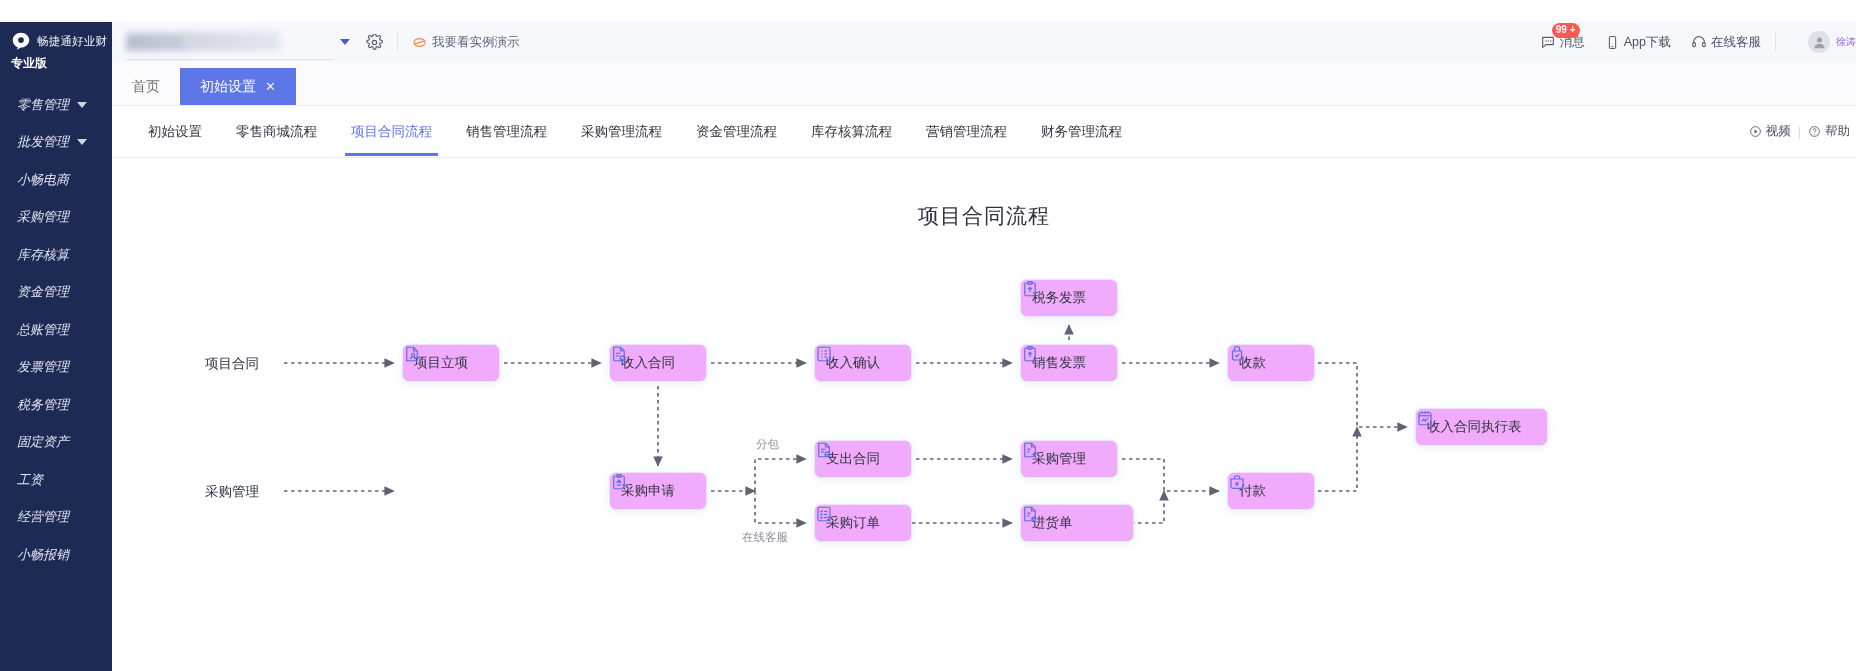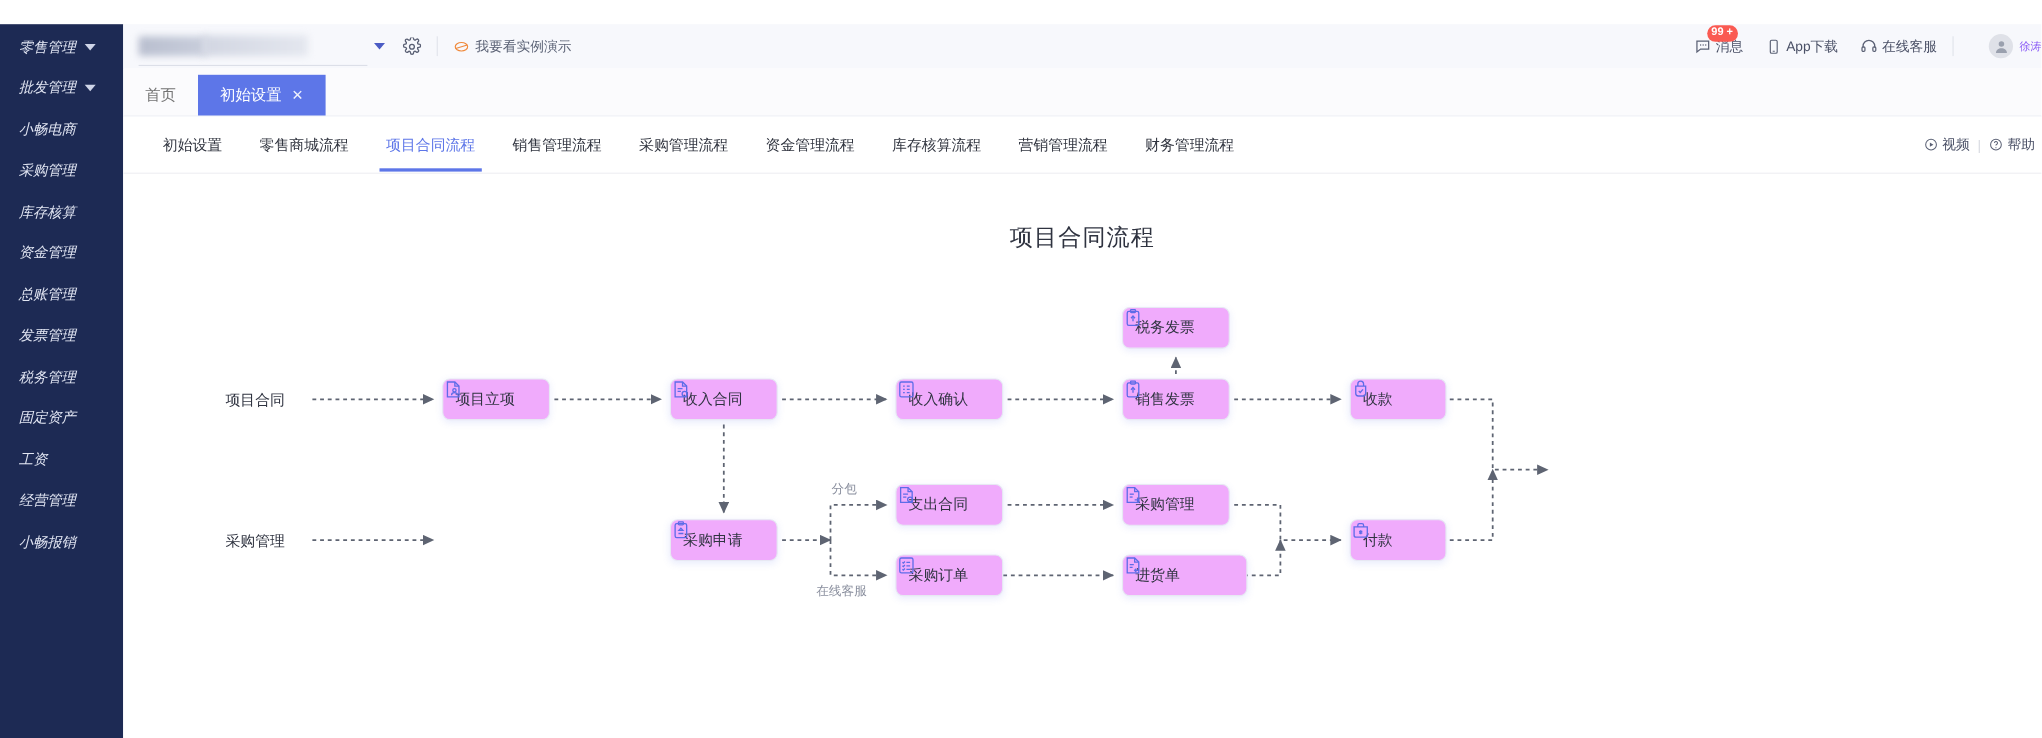--- a/index.html
+++ b/index.html
@@ -123,20 +123,32 @@
   .node .ic { width:18px;height:18px;flex:0 0 auto;display:block; }
   .rowlabel { position:absolute; font-size:13.5px; color:#2f3340; white-space:nowrap; }
   .edgelabel { position:absolute; font-size:11.5px; color:#8a8f9e; white-space:nowrap; }
 </style>
 </head>
 <body>
 
 <div id="app">
 
   <div class="sidebar">
+    <div class="logo-wrap">
+      <div class="logo-row">
+        <span class="logo-mark">
+          <svg width="22" height="22" viewBox="0 0 24 24">
+            <path d="M12 3 C6.8 3 3 6.6 3 11.2 C3 14.6 5.2 17.6 8.6 19 L7.4 21.6 L11.4 19.4 C15.9 19.2 21 16.1 21 11.2 C21 6.6 17.2 3 12 3 Z" fill="#ffffff"></path>
+            <circle cx="12" cy="11" r="3.1" fill="#1d2a54"></circle>
+          </svg>
+        </span>
+        <span class="logo-text">畅捷通好业财</span>
+      </div>
+      <div class="logo-sub">专业版</div>
+    </div>
     <div class="menu">
       <div class="menu-item">
         <span>零售管理</span>
         <span class="caret"></span>
       </div>
       <div class="menu-item">
         <span>批发管理</span>
         <span class="caret"></span>
       </div>
       <div class="menu-item">
@@ -379,20 +391,31 @@
 
       <div class="node" style="left:1115px; top:186px; width:88px;">
         <svg class="ic" viewBox="0 0 24 24" fill="none" stroke="#5d6ce8" stroke-width="1.6">
           <path d="M6 8h12v9a3 3 0 0 1-3 3H9a3 3 0 0 1-3-3z"></path>
             <path d="M8.5 8V5.5a3.5 3.5 0 0 1 7 0V8"></path>
           <path d="M9.6 13.8 11.4 15.8 14.8 12"></path>
         </svg>
         <span>收款</span>
       </div>
 
+      <div class="node" style="left:1303px; top:250px; width:133px;">
+        <svg class="ic" viewBox="0 0 24 24" fill="none" stroke="#5d6ce8" stroke-width="1.6">
+          <rect x="4" y="5" width="16" height="16" rx="2"></rect>
+            <line x1="4" y1="9" x2="20" y2="9"></line>
+          <line x1="8" y1="3" x2="8" y2="6"></line>
+            <line x1="12" y1="3" x2="12" y2="6"></line>
+            <line x1="16" y1="3" x2="16" y2="6"></line>
+          <path d="M7.5 17 10 13.5 12.5 16 16 11.8"></path>
+        </svg>
+        <span>收入合同执行表</span>
+      </div>
 
       <div class="node" style="left:497px; top:314px; width:98px;">
         <svg class="ic" viewBox="0 0 24 24" fill="none" stroke="#5d6ce8" stroke-width="1.6">
           <rect x="5" y="4" width="14" height="17" rx="2"></rect>
             <rect x="9" y="2" width="6" height="3.5" rx="1"></rect>
           <path d="M12 9.5 9.6 12.2h4.8z"></path>
             <line x1="9" y1="16" x2="15" y2="16"></line>
         </svg>
         <span>采购申请</span>
       </div>

